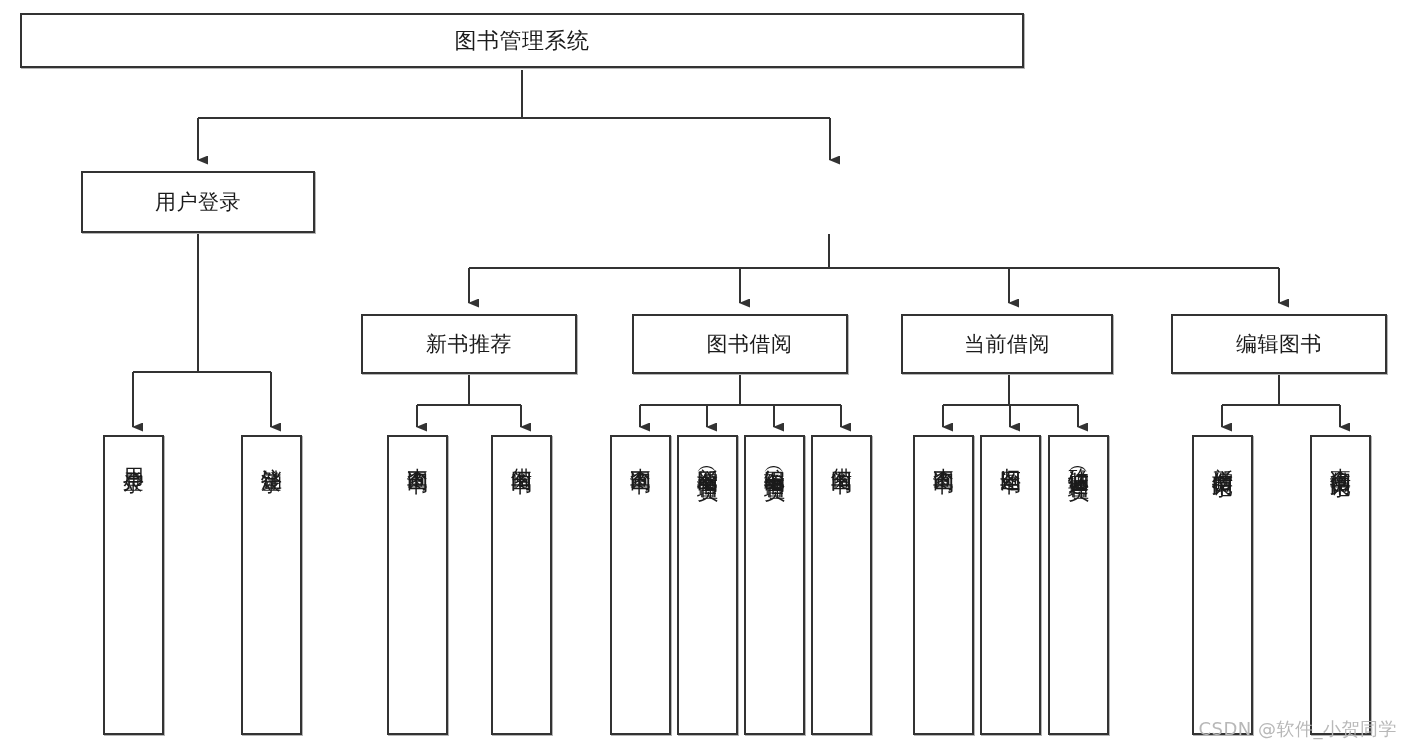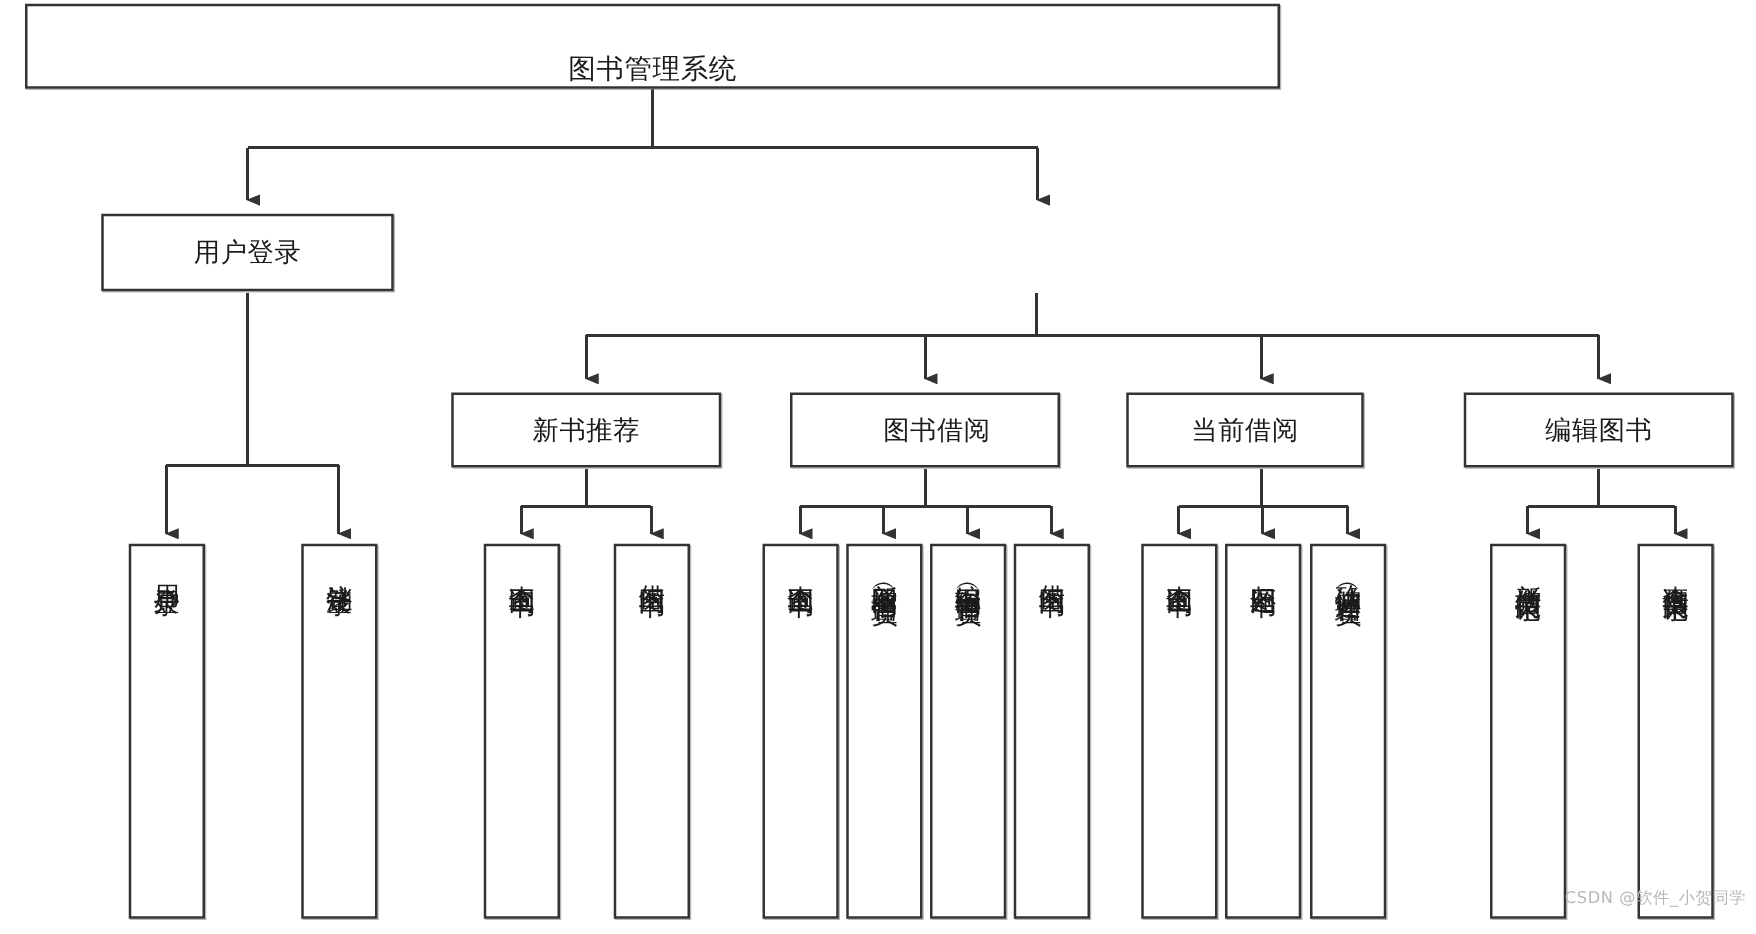--- a/index.html
+++ b/index.html
@@ -58,22 +58,22 @@
     writing-mode: vertical-rl;
     text-orientation: upright;
     font-size: 21px;
     line-height: 1.05;
     letter-spacing: 2px;
     max-height: 100%;
   }
   #watermark {
     position: absolute;
     right: 8px;
-    bottom: 20px;
-    font-size: 13px;
+    bottom: 6px;
+    font-size: 18px;
     color: #b8b8b8;
     white-space: nowrap;
     letter-spacing: 0.5px;
     margin-left: 48px;
   }
 </style>
 </head>
 <body>
 
 <div id="diagram-root">
@@ -121,35 +121,35 @@
       <path d="M1010,405 L1010,427" marker-end="url(#arrowhead)"></path>
       <path d="M1078,405 L1078,427" marker-end="url(#arrowhead)"></path>
 
       <path d="M1279,375 L1279,405"></path>
       <path d="M1222,405 L1340,405"></path>
       <path d="M1222,405 L1222,427" marker-end="url(#arrowhead)"></path>
       <path d="M1340,405 L1340,427" marker-end="url(#arrowhead)"></path>
     </g>
   </svg>
 
-  <div class="node root horizontal" style="left:20px; top:3px; width:1004px; height:68px;align-items:flex-end;">
+  <div class="node root horizontal" style="left:20px; top:13px; width:1004px; height:55px;">
     <span class="node-label">图书管理系统</span>
   </div>
 
   <div class="node horizontal" style="left:81px; top:171px; width:234px; height:62px;">
     <span class="node-label">用户登录</span>
   </div>
 
   <div class="node horizontal" style="left:361px; top:314px; width:216px; height:60px;">
     <span class="node-label">新书推荐</span>
   </div>
   <div class="node horizontal" style="left:632px; top:314px; width:216px; height:60px;padding-left:19px;">
     <span class="node-label">图书借阅</span>
   </div>
-  <div class="node horizontal" style="left:901px; top:314px; width:190px; height:60px;">
+  <div class="node horizontal" style="left:901px; top:314px; width:212px; height:60px;">
     <span class="node-label">当前借阅</span>
   </div>
   <div class="node horizontal" style="left:1171px; top:314px; width:216px; height:60px;">
     <span class="node-label">编辑图书</span>
   </div>
 
   <div class="node vertical" style="left:103px; top:435px; width:61px; height:300px;">
     <span class="node-label">用户登录</span>
   </div>
   <div class="node vertical" style="left:241px; top:435px; width:61px; height:300px;">

